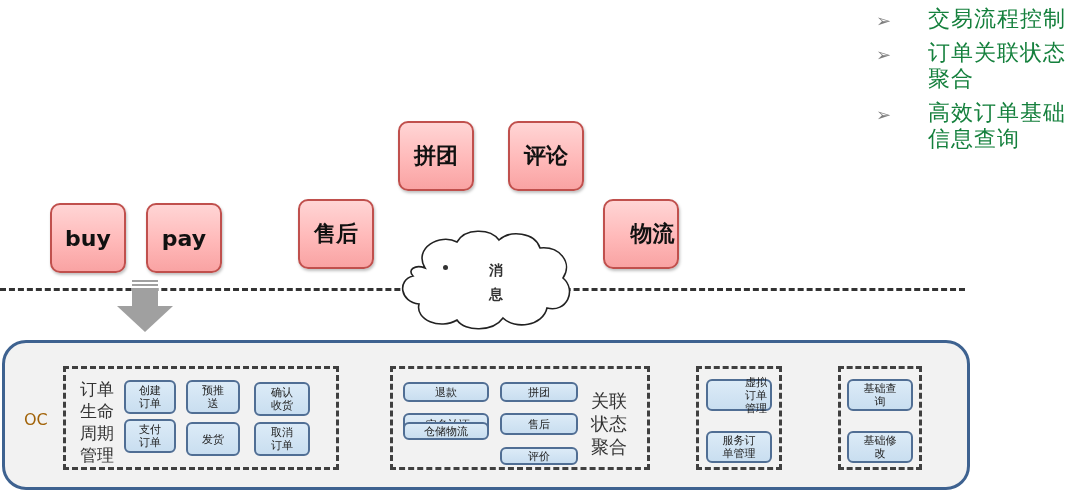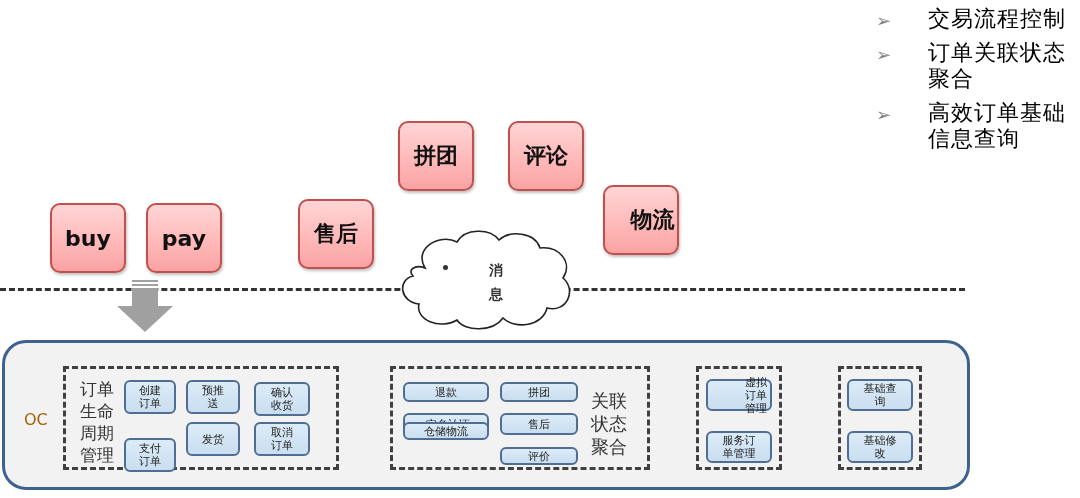--- a/index.html
+++ b/index.html
@@ -19,21 +19,21 @@
       box-shadow: 1px 2px 3px rgba(0,0,0,0.25);
       display: flex; align-items: center; justify-content: center;
       font-weight: bold; font-size: 22px; color: #111;
       box-sizing: border-box;
     }
 
     
     .bullets { position: absolute; left: 876px; top: 6px; width: 200px; }
     .bullet-item { position: relative; padding-left: 52px; margin-bottom: 8px; }
     .bullet-arrow { position: absolute; left: 0; top: 4px; font-size: 18px; color: #7f7f7f; }
-    .bullet-text { font-size: 22px; line-height: 26px; color: #000000; display: block; width: 140px; letter-spacing: 1px; }
+    .bullet-text { font-size: 22px; line-height: 26px; color: #15803d; display: block; width: 140px; letter-spacing: 1px; }
 
     
     .sep { position: absolute; left: 0; top: 288px; width: 965px; height: 0; border-top: 3px dashed #333; }
 
     
     .down-arrow { position: absolute; left: 115px; top: 280px; width: 60px; height: 54px; }
 
     
     .cloud { position: absolute; left: 395px; top: 228px; width: 180px; height: 105px; }
     .cloud-text { position: absolute; left: 489px; top: 258px; font-size: 14px; line-height: 24px; color: #333; font-weight: bold; width: 20px; }
@@ -71,21 +71,21 @@
   </div>
 <div class="svc" style="left:298px; top:199px;">
     <span>售后</span>
   </div>
 <div class="svc" style="left:398px; top:121px;">
     <span>拼团</span>
   </div>
 <div class="svc" style="left:508px; top:121px;">
     <span>评论</span>
   </div>
-<div class="svc" style="left:603px; top:185px;padding-left:23px;">
+<div class="svc" style="left:603px; top:199px;padding-left:23px;">
     <span>物流</span>
   </div>
 
 <div class="sep"></div>
 
 <svg class="cloud" viewBox="0 0 180 105">
   <path d="M30,40 C18,20 45,5 62,14 C70,0 95,0 104,12 C115,2 140,4 145,20 C165,18 178,35 168,50 C182,62 172,85 152,80 C148,98 120,102 108,90 C98,104 70,104 62,92 C45,102 20,92 24,76 C5,74 2,52 18,48 C12,42 20,36 30,40 Z" fill="#ffffff" stroke="#222" stroke-width="1.6"></path>
 </svg>
 <div class="cloud-dot"></div>
 <div class="cloud-text">消息</div>
@@ -119,21 +119,21 @@
 <div class="group-title" style="left:80px; top:378px; width:40px; font-size:17px; line-height:22px;">订单生命周期管理</div>
 <div class="sub" style="left:124px; top:380px; width:52px; height:34px;">
     <span style="width:26px;display:block;">创建订单</span>
   </div>
 <div class="sub" style="left:186px; top:380px; width:54px; height:34px;">
     <span style="width:26px;display:block;">预推送</span>
   </div>
 <div class="sub" style="left:254px; top:382px; width:56px; height:34px;">
     <span style="width:26px;display:block;">确认收货</span>
   </div>
-<div class="sub" style="left:124px; top:438px; width:52px; height:34px;">
+<div class="sub" style="left:124px; top:419px; width:52px; height:34px;">
     <span style="width:26px;display:block;">支付订单</span>
   </div>
 <div class="sub" style="left:186px; top:422px; width:54px; height:34px;">
     <span>发货</span>
   </div>
 <div class="sub" style="left:254px; top:422px; width:56px; height:34px;">
     <span style="width:26px;display:block;">取消订单</span>
   </div>
 
 <div class="group" style="left:390px; top:366px; width:260px; height:104px;"></div>

